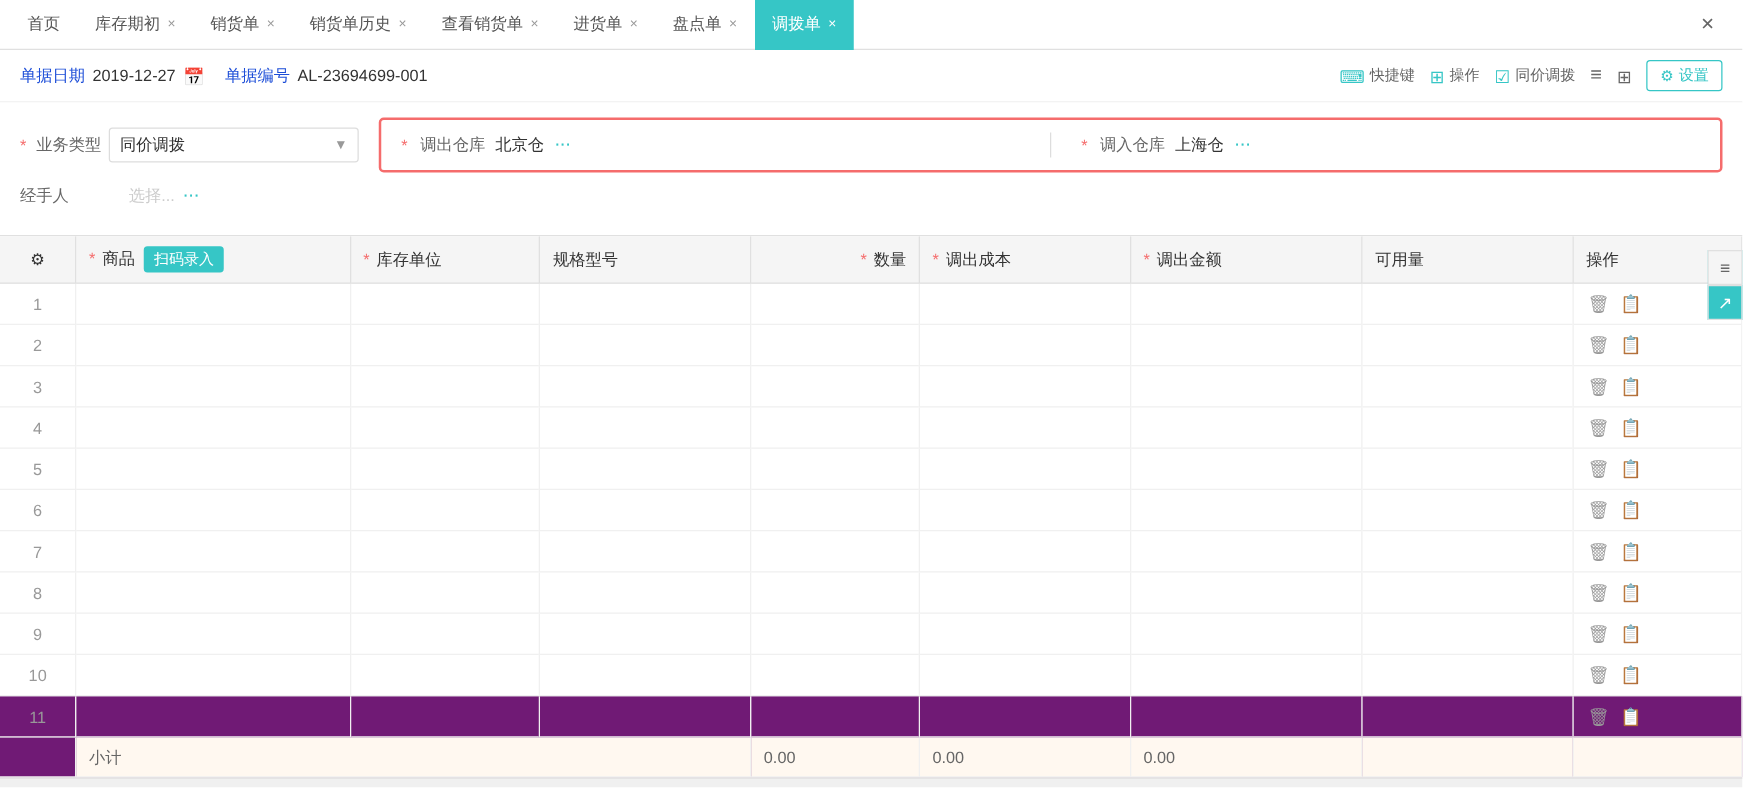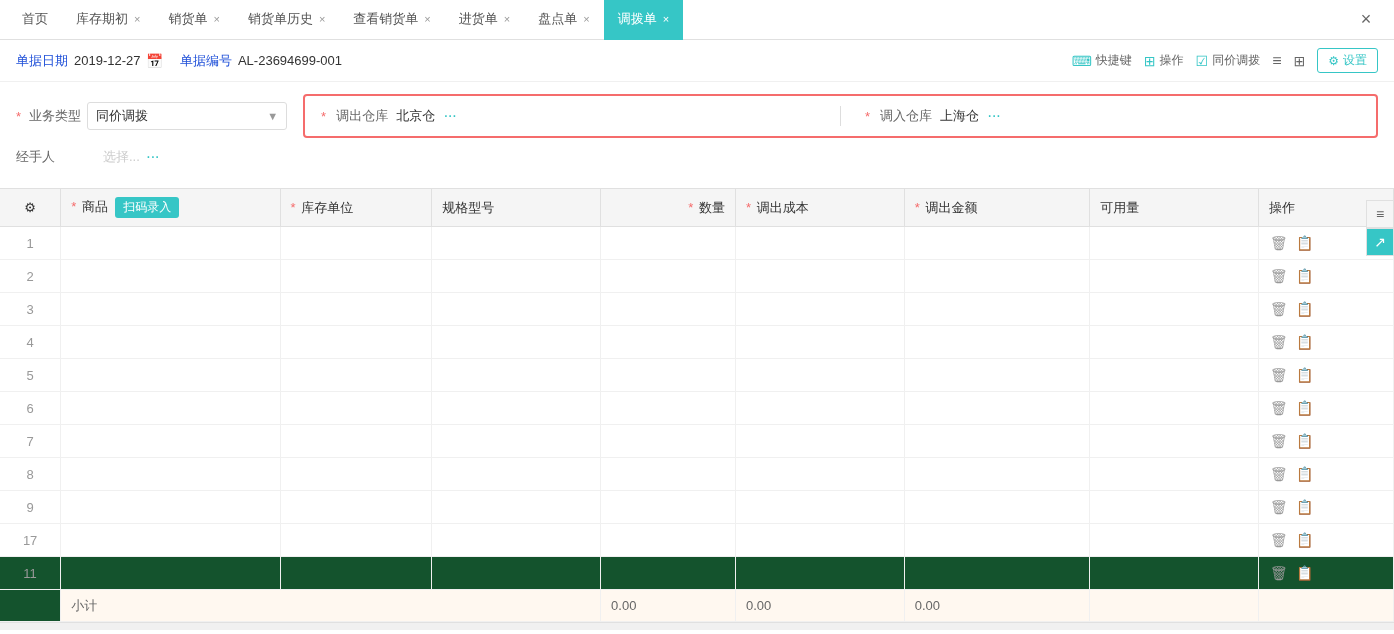--- a/index.html
+++ b/index.html
@@ -189,21 +189,21 @@
       border-bottom: 1px solid #f0f0f0;
     }
     tbody td {
       padding: 6px 10px;
       border-right: 1px solid #f0f0f0;
       height: 32px;
       color: #333;
     }
     tbody td.row-num { color: #999; text-align: center; width: 36px; }
     .subtotal-row {
-      background: #14532d;
+      background: #701a75;
     }
     .subtotal-row td { color: #666; }
 
     
     .tbl-actions { display: flex; gap: 6px; align-items: center; }
     .tbl-icon {
       width: 20px;
       height: 20px;
       display: flex;
       align-items: center;
@@ -558,21 +558,21 @@
         <td></td>
         <td></td>
         <td>
           <div class="tbl-actions">
             <span class="tbl-icon">🗑</span>
             <span class="tbl-icon copy">📋</span>
           </div>
         </td>
       </tr>
       <tr class="table-row">
-        <td class="row-num">17</td>
+        <td class="row-num">10</td>
         <td></td>
         <td></td>
         <td></td>
         <td></td>
         <td></td>
         <td></td>
         <td></td>
         <td>
           <div class="tbl-actions">
             <span class="tbl-icon">🗑</span>

